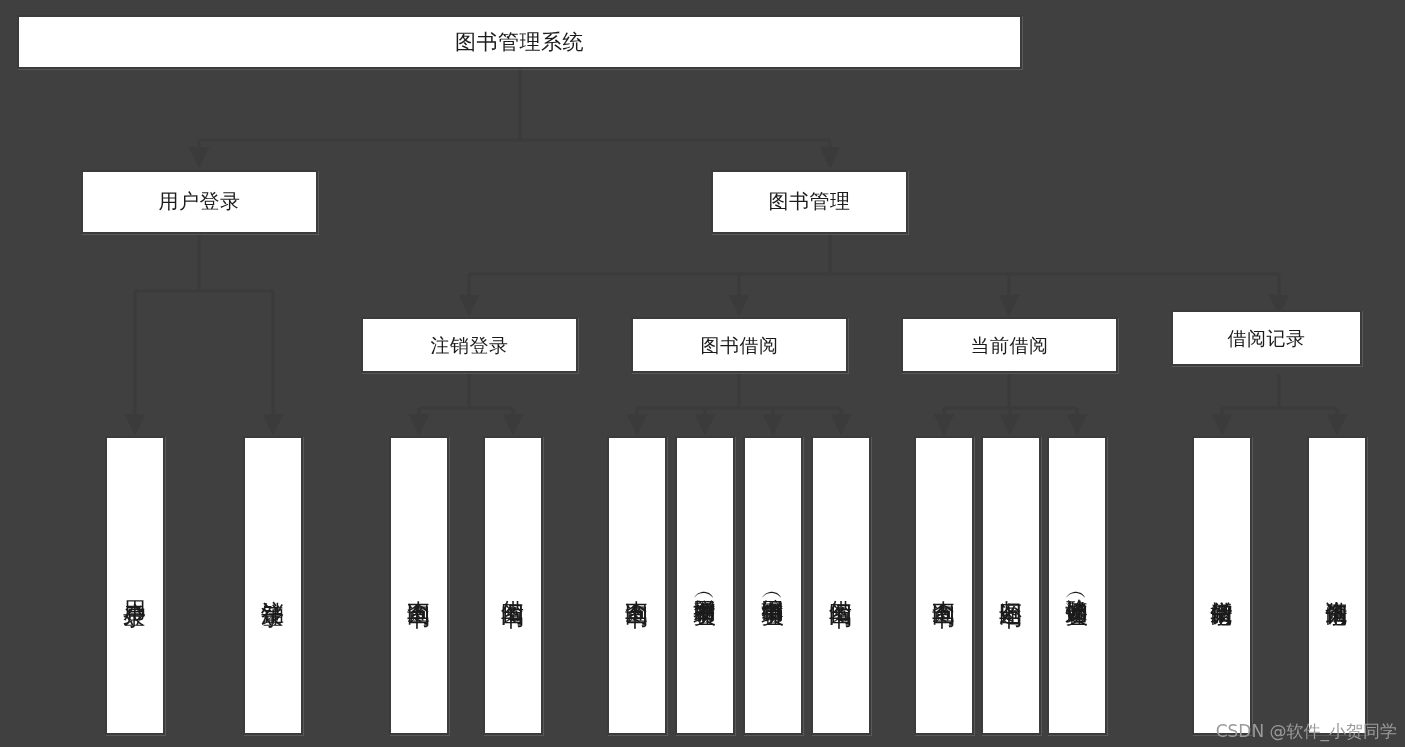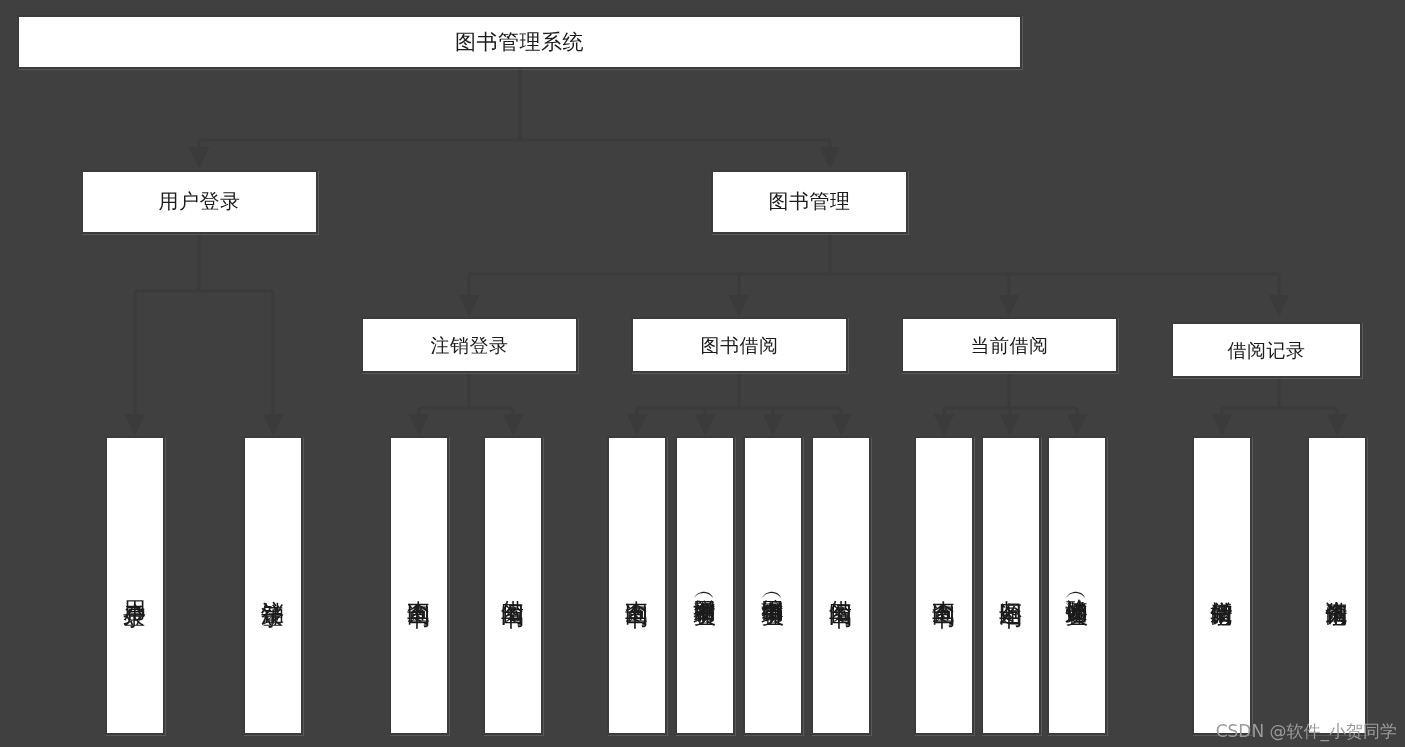--- a/index.html
+++ b/index.html
@@ -151,21 +151,21 @@
 
   <div class="node h lvl3" style="left:361px; top:317px; width:217px; height:56px;">
     <span class="label">注销登录</span>
   </div>
   <div class="node h lvl3" style="left:901px; top:317px; width:217px; height:56px;">
     <span class="label">当前借阅</span>
   </div>
   <div class="node h lvl3" style="left:631px; top:317px; width:217px; height:56px;">
     <span class="label">图书借阅</span>
   </div>
-  <div class="node h lvl3" style="left:1171px; top:322px; width:191px; height:56px;">
+  <div class="node h lvl3" style="left:1171px; top:310px; width:191px; height:56px;">
     <span class="label">借阅记录</span>
   </div>
 
   <div class="node v" style="left:105px; top:436px; width:60px; height:299px;">
     <span class="label">用户登录</span>
   </div>
   <div class="node v" style="left:243px; top:436px; width:60px; height:299px;">
     <span class="label">注销登录</span>
   </div>
 

